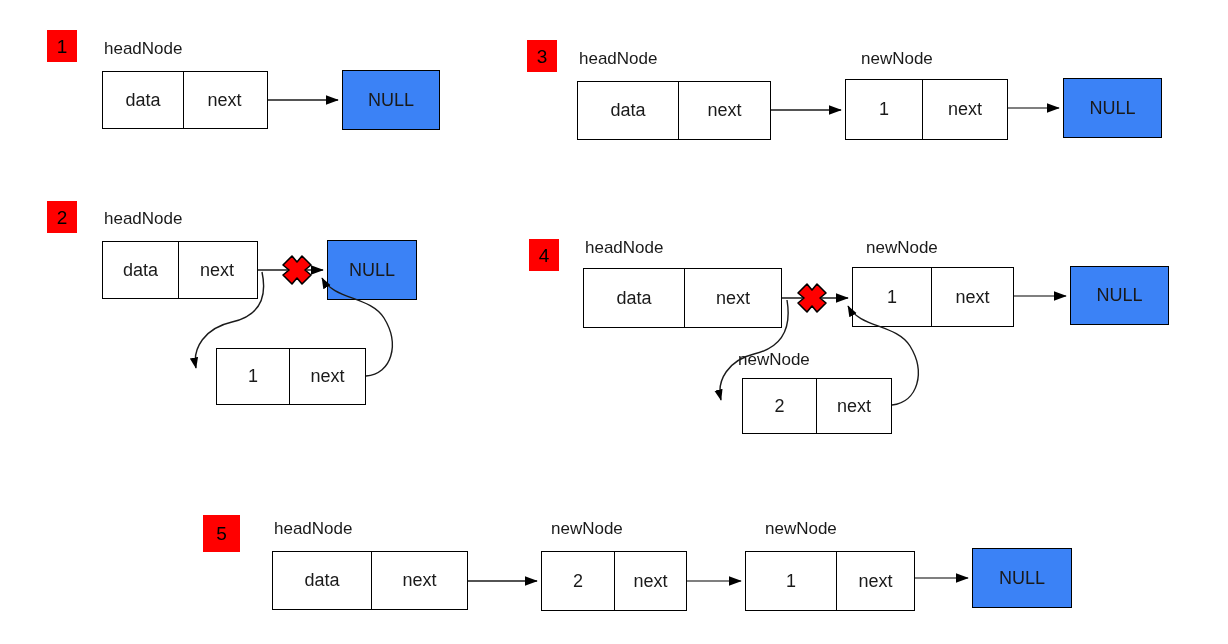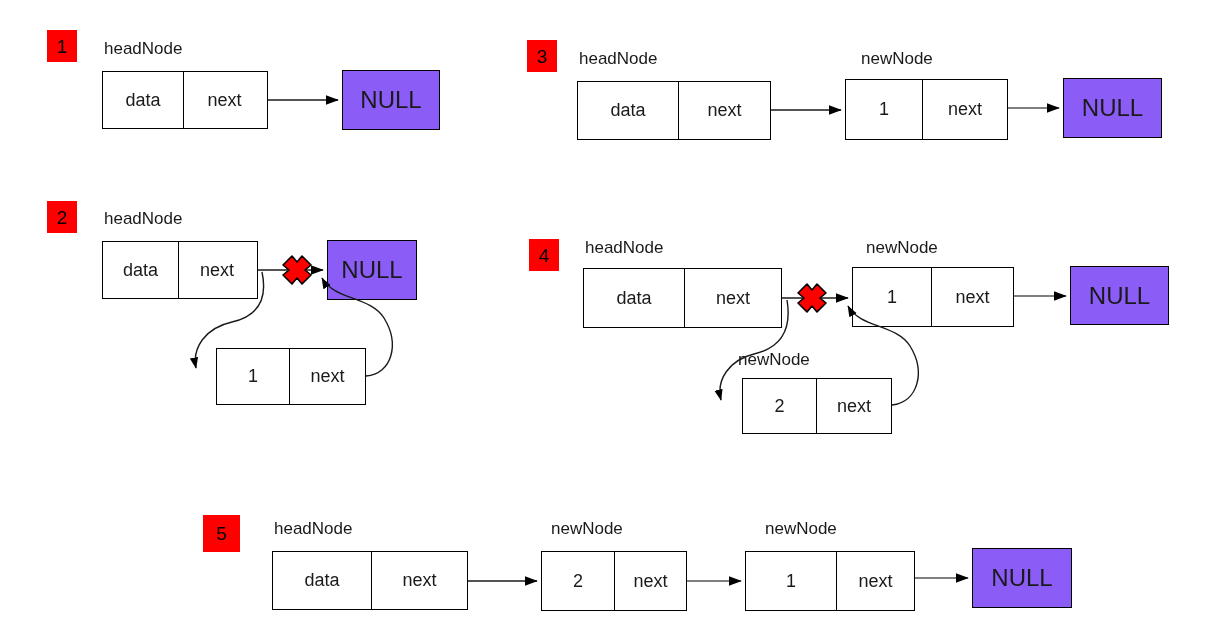--- a/index.html
+++ b/index.html
@@ -57,23 +57,23 @@
     border-right: 1.6px solid #000000;
   }
   
   .nullbox {
     position: absolute;
     box-sizing: border-box;
     border: 1.6px solid #000000;
     display: flex;
     align-items: center;
     justify-content: center;
-    font-size: 24px;
+    font-size: 18px;
     color: #1a1a1a;
-    background: #8b5cf6;
+    background: #3b82f6;
   }
   
   .overlay {
     position: absolute;
     left: 0;
     top: 0;
     width: 1228px;
     height: 644px;
     pointer-events: none;
   }

